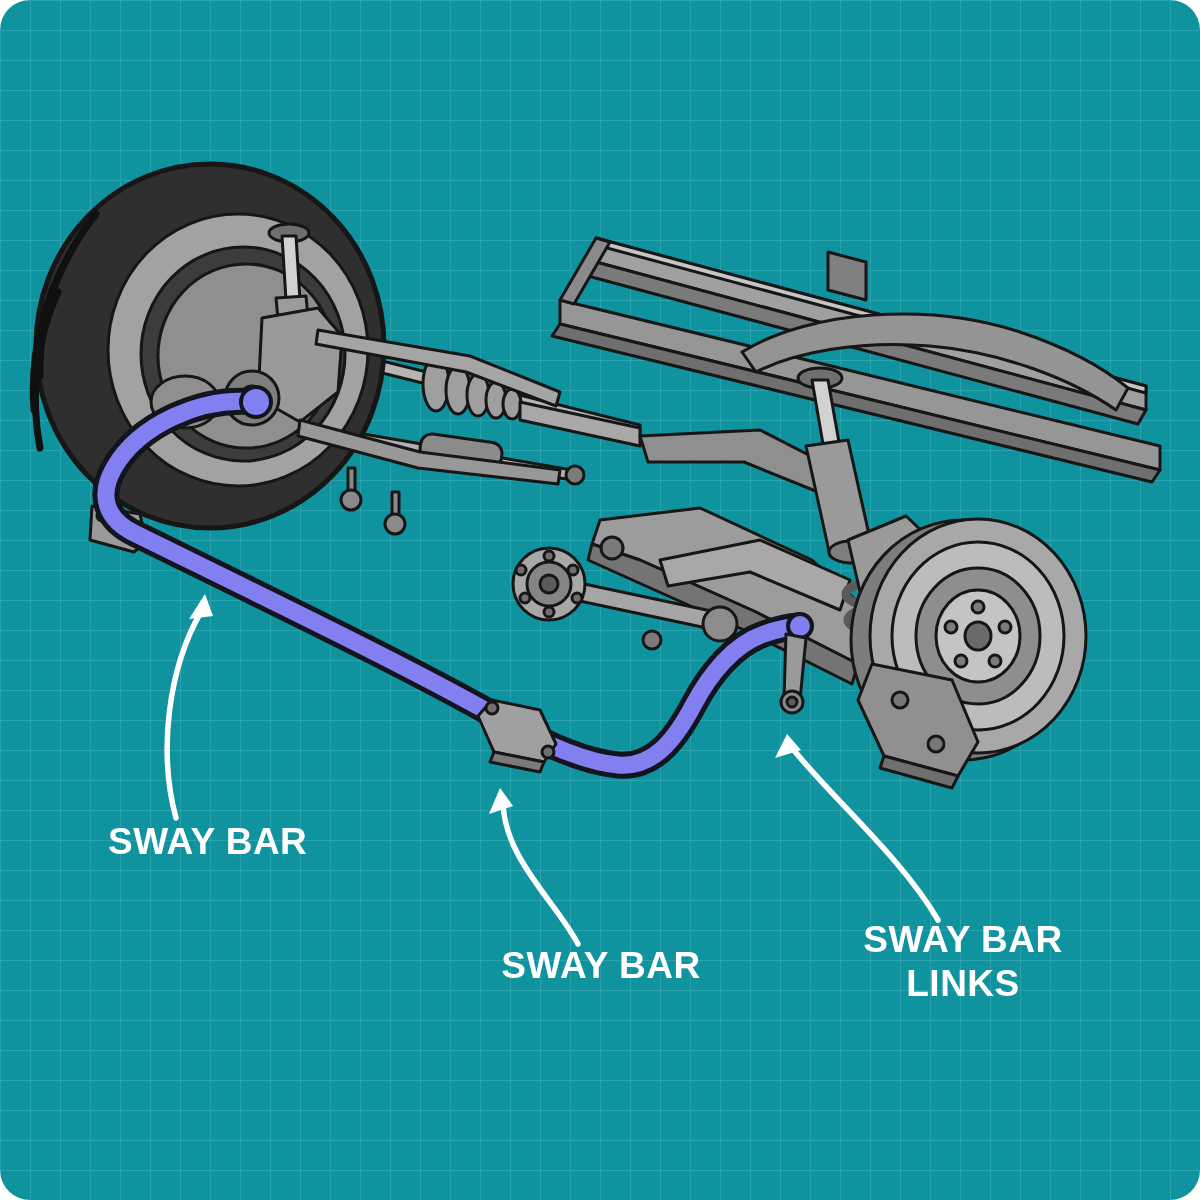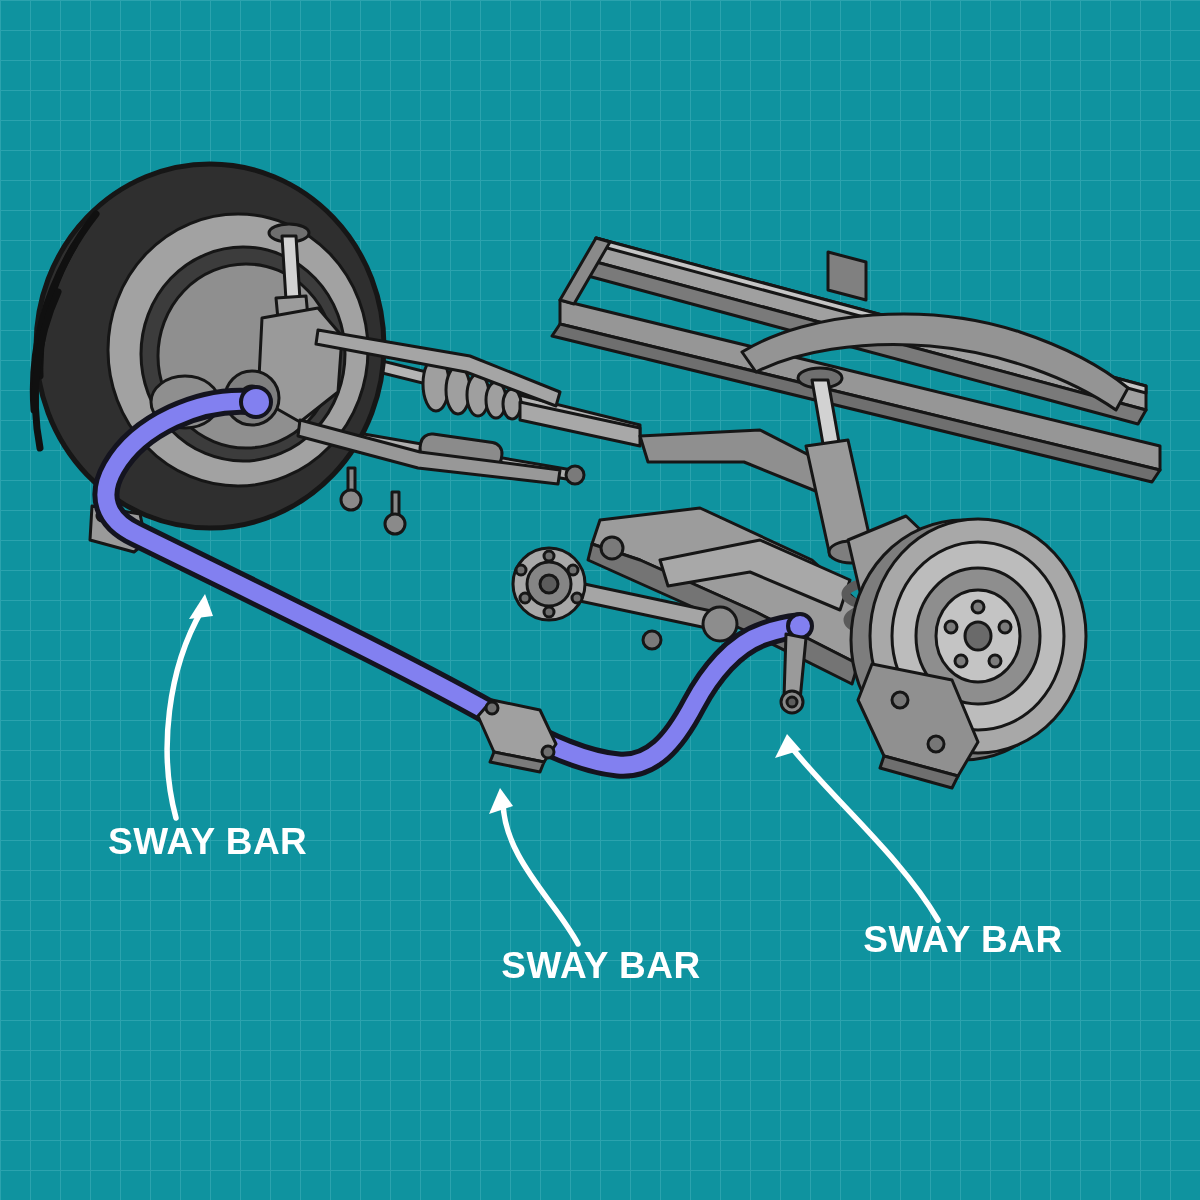--- a/index.html
+++ b/index.html
@@ -7,20 +7,21 @@
     width:1200px;height:1200px;overflow:hidden;
     font-family:"Liberation Sans", sans-serif;
   }
   .canvas{
     position:relative;width:1200px;height:1200px;
     background-color:var(--bg,#0f939f);
     background-image:
       linear-gradient(var(--grid,#2aa2ad) 1.5px, transparent 1.5px),
       linear-gradient(90deg, var(--grid,#2aa2ad) 1.5px, transparent 1.5px);
     background-size:30px 30px;
+    border-radius:30px;
   }
   svg.diagram{position:absolute;left:0;top:0;width:1200px;height:1200px;}
   .label{
     position:absolute;color:var(--label,#fff);
     font-weight:700;font-size:37px;letter-spacing:.5px;
     line-height:1.2;white-space:nowrap;
     text-transform:uppercase;
   }
   .label.center{transform:translateX(-50%);text-align:center;}
   .sway-core{stroke:var(--highlight,#817ff0);}
@@ -194,15 +195,16 @@
 </svg>
 
 <div class="label" style="left:108px;top:820px;">SWAY BAR</div>
 
 <div class="label center" style="left:601px;top:944px;">
   <div>SWAY BAR</div>
 </div>
 
 <div class="label center" style="left:963px;top:918px;">
   <div>SWAY BAR</div>
+  <div>LINKS</div>
 </div>
 
 </div>
 
 </body></html>

